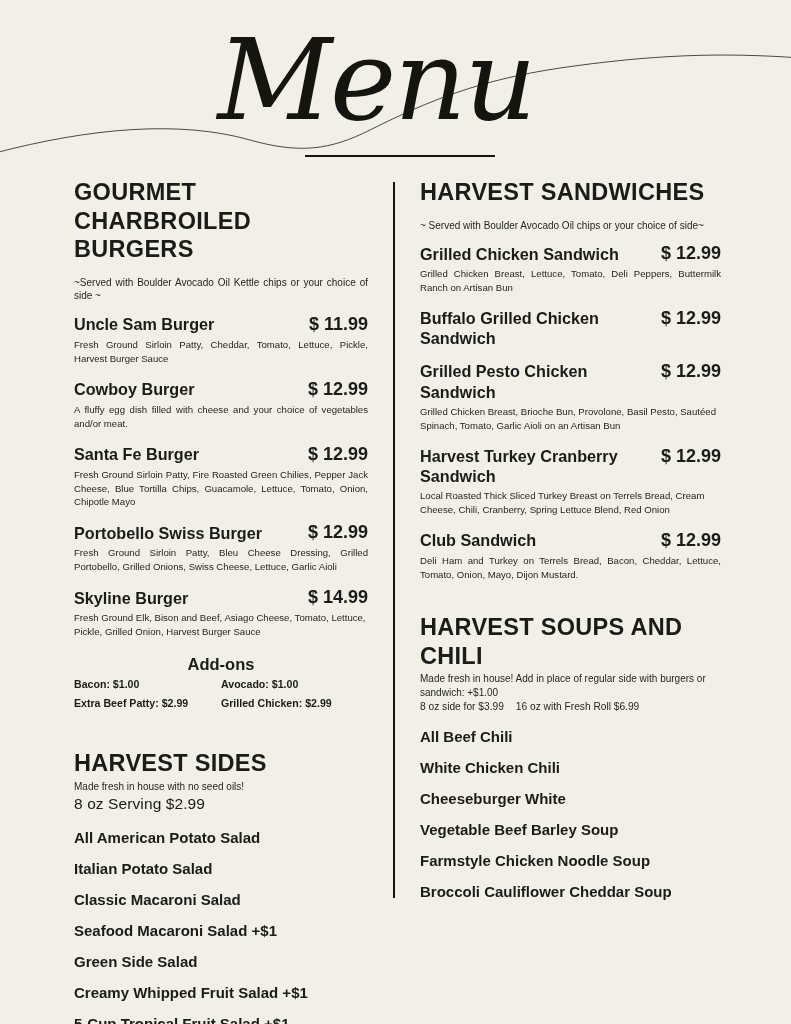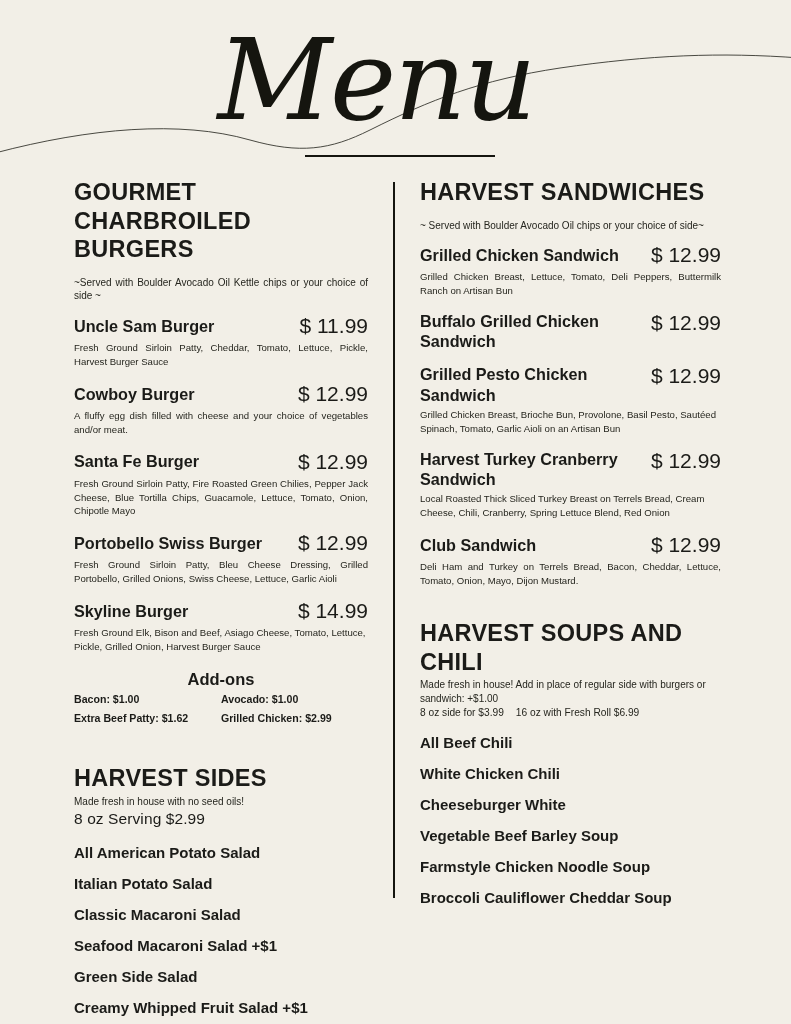--- a/index.html
+++ b/index.html
@@ -103,22 +103,22 @@
     justify-content: space-between;
     gap: 8px;
   }
   .item-name {
     font-size: 16.2px;
     font-weight: 700;
     line-height: 1.25;
     flex: 1 1 auto;
   }
   .item-price {
-    font-size: 21px;
-    font-weight: 400;
+    font-size: 18px;
+    font-weight: 700;
     white-space: nowrap;
     flex: 0 0 auto;
     align-self: flex-start;
   }
   .item-desc {
     font-size: 9.6px;
     line-height: 1.45;
     text-align: justify;
     margin-top: 3px;
     color: #26261f;
@@ -243,21 +243,21 @@
         <span class="item-price">$ 14.99</span>
       </div>
       <div class="item-desc nojust">Fresh Ground Elk, Bison and Beef, Asiago Cheese, Tomato, Lettuce, Pickle, Grilled Onion, Harvest Burger Sauce</div>
     </div>
 
     <div class="addons">
       <div class="addons-title">Add-ons</div>
       <div class="addons-grid">
         <div>Bacon: $1.00</div>
         <div>Avocado: $1.00</div>
-        <div>Extra Beef Patty: $1.62</div>
+        <div>Extra Beef Patty: $2.99</div>
         <div>Grilled Chicken: $2.99</div>
       </div>
     </div>
 
     <div class="section-gap"></div>
 
     <h2 class="section-title">HARVEST SIDES</h2>
     <div class="sub-line">Made fresh in house with no seed oils!</div>
     <div class="serving-line">8 oz  Serving $2.99</div>
 

